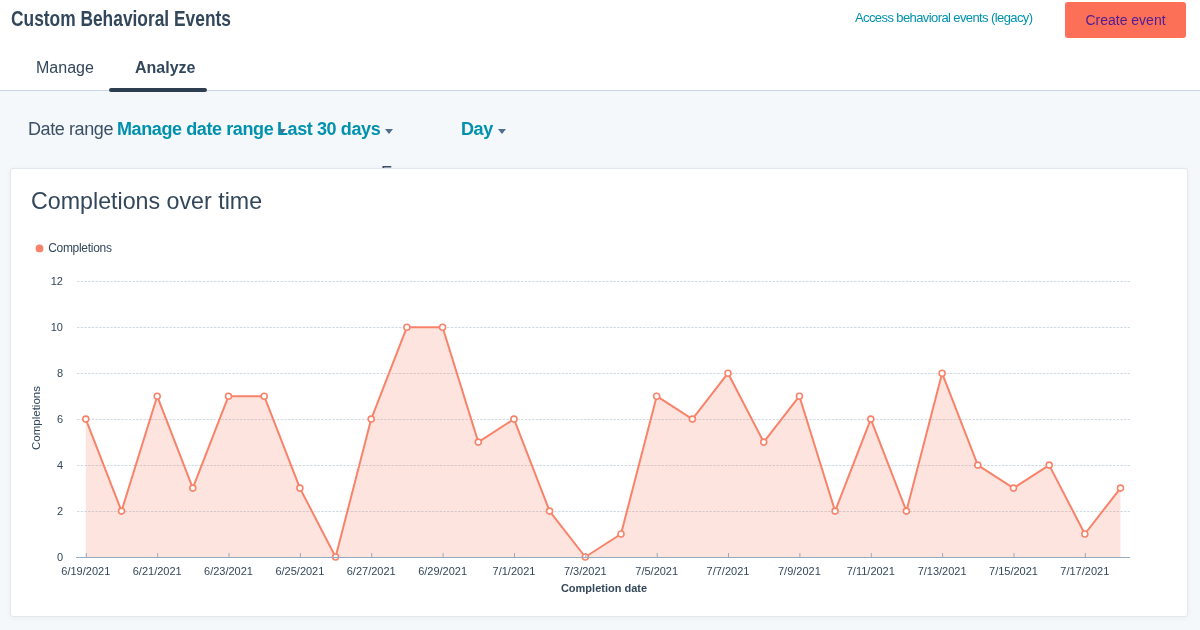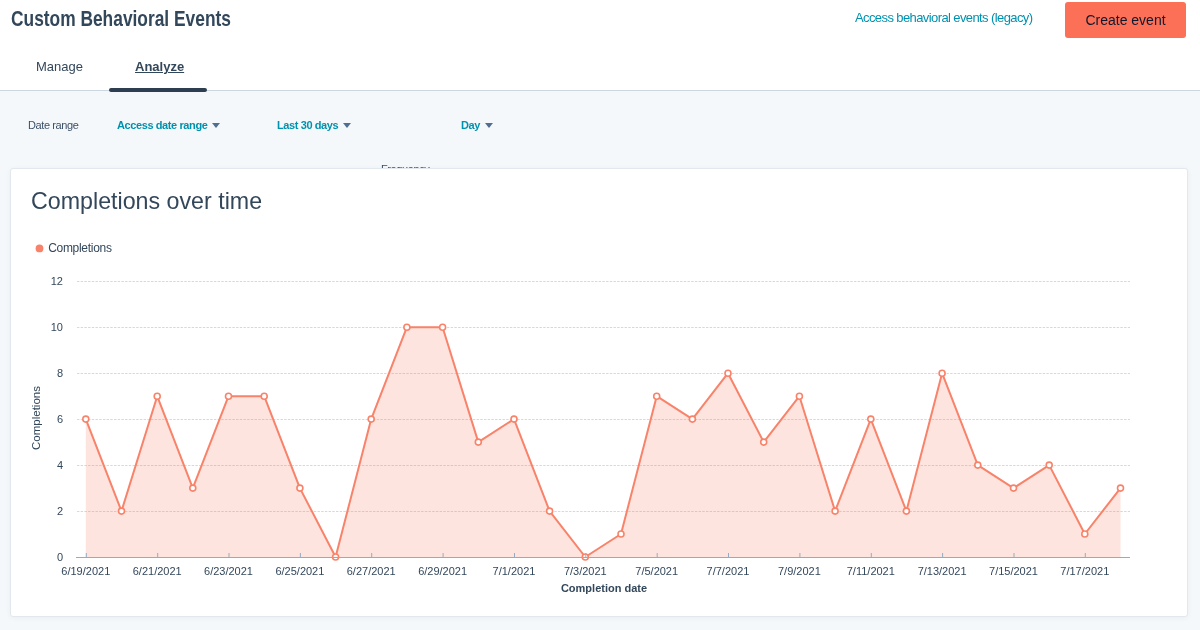--- a/index.html
+++ b/index.html
@@ -2,47 +2,47 @@
 <html><head><meta charset="utf-8">
 <style>
 * { margin:0; padding:0; box-sizing:border-box; }
 html,body { width:1200px; height:630px; background:#fff; font-family:"Liberation Sans",sans-serif; overflow:hidden; }
 .page { position:relative; width:1200px; height:630px; }
 .abs { position:absolute; }
 .h1 { left:11px; top:6px; font-size:22px; font-weight:bold; color:#33475b;
   transform:scaleX(0.789); transform-origin:0 0; white-space:nowrap; }
 .legacy { left:855px; top:10px; font-size:13px; font-weight:normal; color:#0091ae; letter-spacing:-0.6px; white-space:nowrap; }
 .btn { left:1065px; top:2px; width:121px; height:36px; background:#fc7057; border-radius:3px;
-  color:#0f172a; font-size:14px; text-align:center; line-height:36px; }
-.tab { top:59px; font-size:13px; color:#33475b; }
+  color:#4c1d95; font-size:14px; text-align:center; line-height:36px; }
+.tab { top:59px; font-size:16px; color:#33475b; }
 .tab-manage { left:36px; }
-.tab-analyze { left:135px; font-weight:bold;text-decoration:underline; }
+.tab-analyze { left:135px; font-weight:bold; }
 .tabbar { left:109px; top:87.5px; width:98px; height:4.5px; background:#2d3e50; border-radius:2.5px; }
 .greybg { left:0; top:90px; width:1200px; height:540px; background:#f5f8fa; border-top:1px solid #cbd6e2; }
-.frow { top:118.5px; font-size:11px; letter-spacing:-0.4px; color:#33475b; }
+.frow { top:118.5px; font-size:18px; letter-spacing:-0.4px; color:#33475b; }
 .flabel { color:#3b4f66; }
 .fsel { color:#0091ae; font-weight:bold; }
 .caret { display:inline-block; width:0; height:0; border-left:4.7px solid transparent; border-right:4.7px solid transparent; border-top:5px solid #506e90; margin-left:5px; position:relative; top:-1px; }
 .card { left:10px; top:168px; width:1178px; height:449px;
   background:#fff; border:1px solid #e2e8ee; border-radius:3px; box-shadow:0 1px 5px rgba(45,62,80,0.05); }
 .ctitle { left:30.5px; top:186.5px; font-size:24px; font-weight:normal; color:#33475b;
   transform:scaleX(0.968); transform-origin:0 0; white-space:nowrap; }
 svg text { font-family:"Liberation Sans",sans-serif; font-size:11px; fill:#33475b; }
 </style></head>
 <body>
 <div class="page">
   <div class="abs h1">Custom Behavioral Events</div>
   <div class="abs legacy">Access behavioral events (legacy)</div>
   <div class="abs btn">Create event</div>
   <div class="abs tab tab-manage">Manage</div>
   <div class="abs tab tab-analyze">Analyze</div>
   <div class="abs greybg"></div>
   <div class="abs tabbar"></div>
   <div class="abs frow" style="left:28px;"><span class="flabel">Date range</span></div>
-  <div class="abs frow" style="left:117px;"><span class="fsel">Access date range</span><span class="caret"></span></div>
+  <div class="abs frow" style="left:117px;"><span class="fsel">Manage date range</span><span class="caret"></span></div>
   <div class="abs frow" style="left:277px;"><span class="fsel">Last 30 days</span><span class="caret"></span></div>
   <div class="abs frow" style="left:381px;margin-top:44px;"><span class="flabel">Frequency</span></div>
   <div class="abs frow" style="left:453px;margin-left:8px;"><span class="fsel">Day</span><span class="caret"></span></div>
   <div class="abs card"></div>
   <div class="abs ctitle">Completions over time</div>
   <svg class="abs" style="left:0;top:0;" width="1200" height="630" viewBox="0 0 1200 630">
     <g stroke="#cfdae4" stroke-width="1" stroke-dasharray="2.4,1.3">
 <line x1="77" y1="511.5" x2="1130" y2="511.5"></line>
 <line x1="77" y1="465.5" x2="1130" y2="465.5"></line>
 <line x1="77" y1="419.5" x2="1130" y2="419.5"></line>

